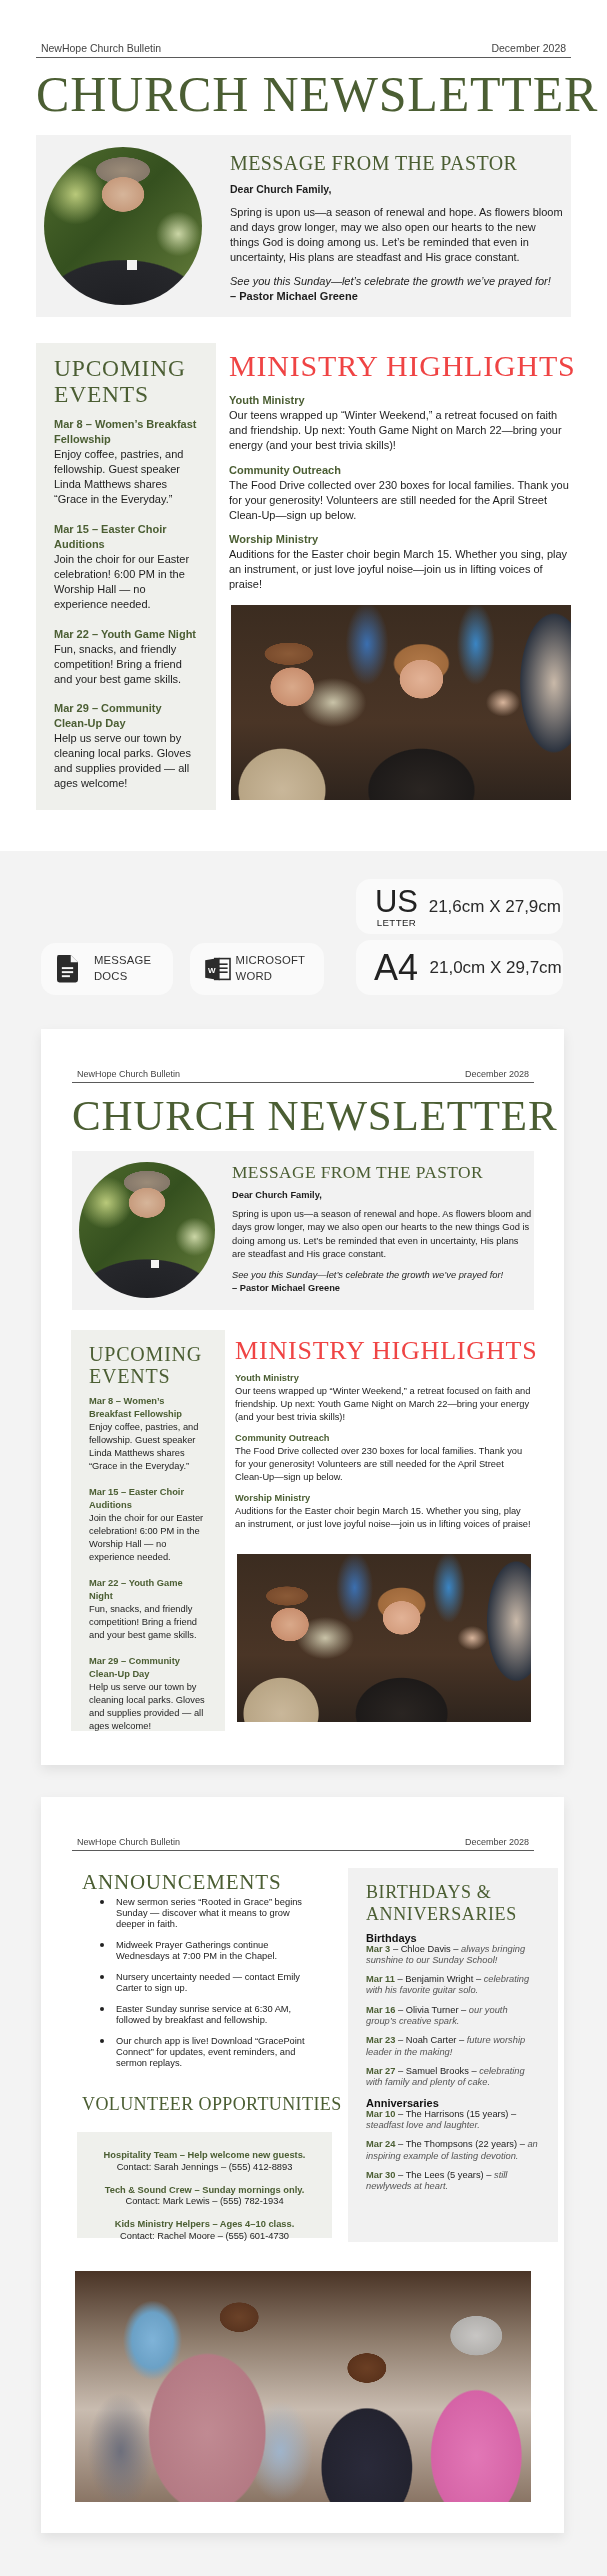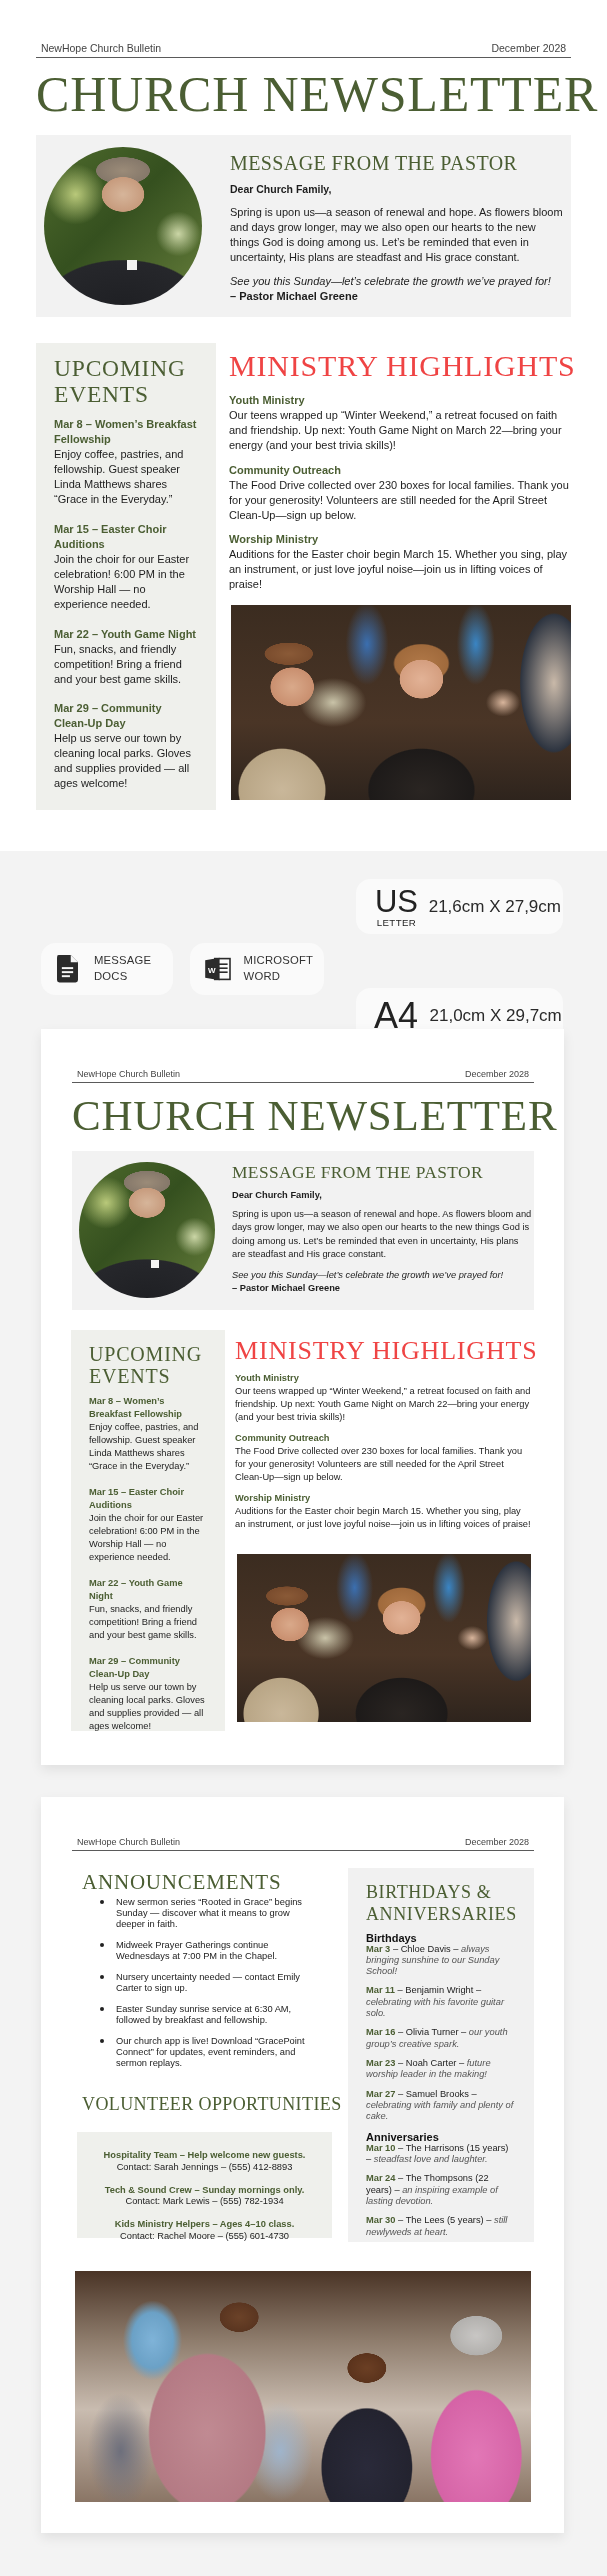--- a/index.html
+++ b/index.html
@@ -170,35 +170,35 @@
 
   <div class="chip" style="left:190px; top:92px; width:134px; height:52px; padding-left:14.6px;">
     <svg width="26" height="24" viewBox="0 0 32 30">
       <rect x="12" y="2" width="19" height="26" fill="none" stroke="#2b2b2b" stroke-width="2"></rect>
       <rect x="16" y="8" width="12" height="2" fill="#2b2b2b"></rect>
       <rect x="16" y="13" width="12" height="2" fill="#2b2b2b"></rect>
       <rect x="16" y="18" width="12" height="2" fill="#2b2b2b"></rect>
       <path d="M0 4 L18 1 V29 L0 26 Z" fill="#2b2b2b"></path>
       <text x="3.5" y="20" font-size="10" font-weight="bold" fill="#fff" font-family="Liberation Sans, sans-serif">W</text>
     </svg>
-    <div class="chip-label" style="margin-left:13px;">
+    <div class="chip-label" style="margin-left:5px;">
       <div>MICROSOFT</div>
       <div>WORD</div>
     </div>
   </div>
 
   <div class="chip" style="left:356px; top:28px; width:207px; height:55px; padding-left:18px;">
     <div style="display:flex; flex-direction:column; align-items:center; width:45px;">
       <span class="size-big">US</span>
       <span class="size-small">LETTER</span>
     </div>
     <span class="size-dim" style="margin-left:9.7px;">21,6cm X 27,9cm</span>
   </div>
 
-  <div class="chip" style="left:356px; top:89px; width:207px; height:55px; padding-left:18px;margin-top:48px;">
+  <div class="chip" style="left:356px; top:89px; width:207px; height:55px; padding-left:18px;">
     <span class="size-big" style="font-size:36px; width:49px;">A4</span>
     <span class="size-dim" style="margin-left:6.5px;">21,0cm X 29,7cm</span>
   </div>
 </div>
 
 <div id="p2" class="page shadow">
   <div class="bulletin-bar" style="left:31px; top:39px; width:462px; height:14.6px; font-size:9px; padding:0 4.9px 2.4px 4.9px;">
     <span>NewHope Church Bulletin</span>
     <span>December 2028</span>
   </div>
@@ -284,21 +284,21 @@
     <div class="vol-item">
       <div class="vol-head">Tech &amp; Sound Crew – Sunday mornings only.</div>
       <div>Contact: Mark Lewis – (555) 782-1934</div>
     </div>
     <div class="vol-item">
       <div class="vol-head">Kids Ministry Helpers – Ages 4–10 class.</div>
       <div>Contact: Rachel Moore – (555) 601-4730</div>
     </div>
   </div>
 
-  <div class="bday-box" style="left:307px; top:71px; width:186px; height:374px; padding:13px 18px;">
+  <div class="bday-box" style="left:307px; top:71px; width:210px; height:374px; padding:13px 18px;">
     <div class="serif green" style="font-size:18px; line-height:22px; letter-spacing:0.6px; margin-bottom:6.5px;">
       <div>BIRTHDAYS &amp;</div>
       <div>ANNIVERSARIES</div>
     </div>
     <div class="bday-sub">Birthdays</div>
     <div class="bday-entry"><span class="bday-date">Mar 3</span><span> – Chloe Davis – </span><span class="bday-note">always bringing sunshine to our Sunday School!</span></div>
     <div class="bday-entry"><span class="bday-date">Mar 11</span><span> – Benjamin Wright – </span><span class="bday-note">celebrating with his favorite guitar solo.</span></div>
     <div class="bday-entry"><span class="bday-date">Mar 16</span><span> – Olivia Turner – </span><span class="bday-note">our youth group’s creative spark.</span></div>
     <div class="bday-entry"><span class="bday-date">Mar 23</span><span> – Noah Carter – </span><span class="bday-note">future worship leader in the making!</span></div>
     <div class="bday-entry"><span class="bday-date">Mar 27</span><span> – Samuel Brooks – </span><span class="bday-note">celebrating with family and plenty of cake.</span></div>

